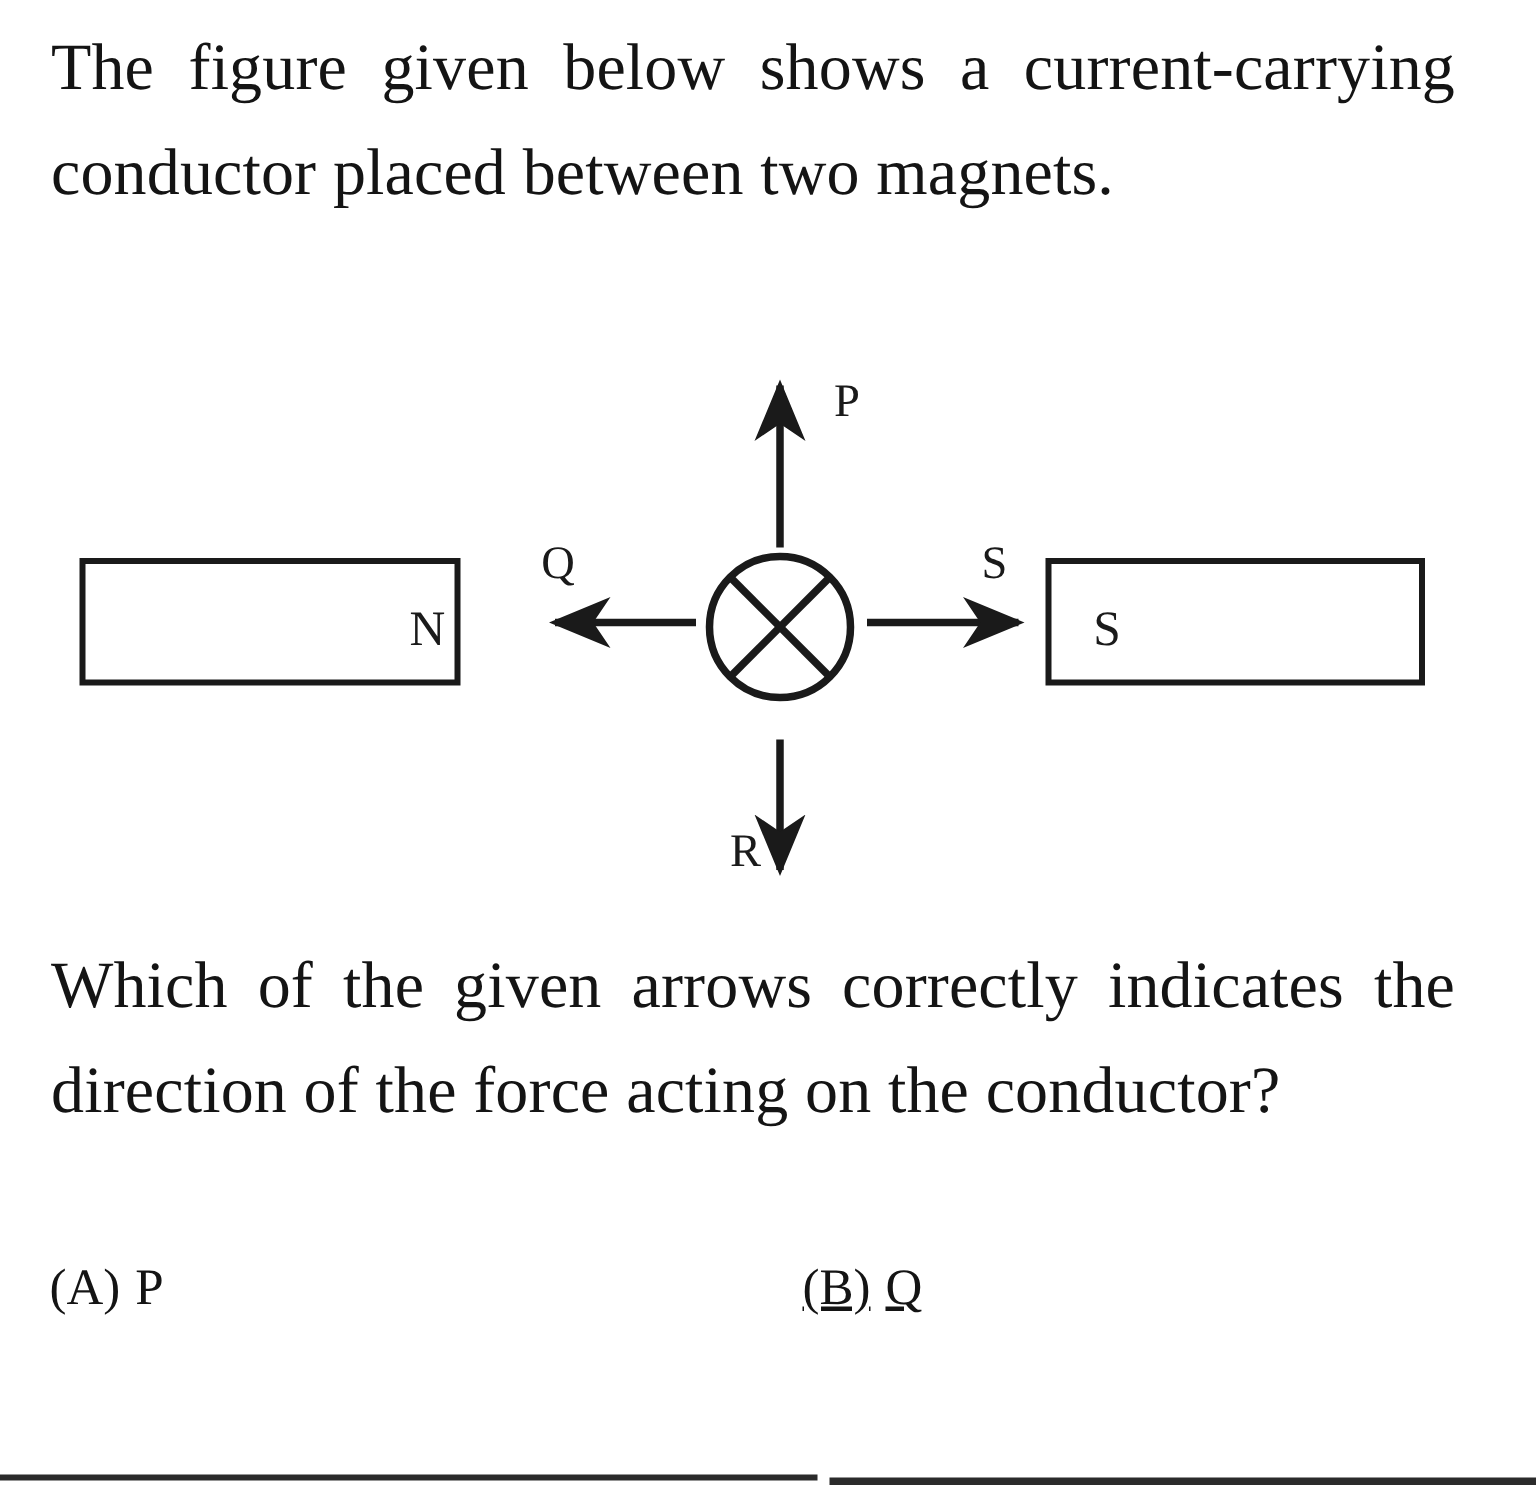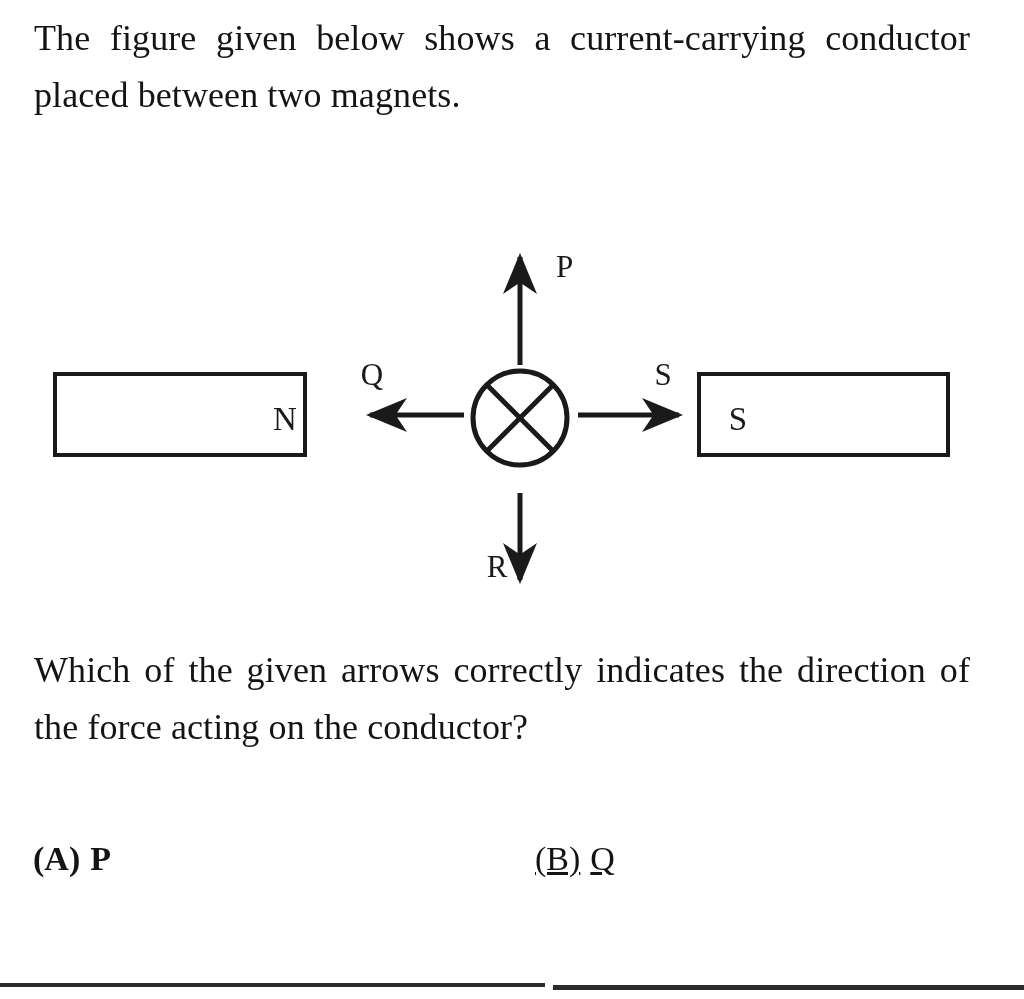--- a/index.html
+++ b/index.html
@@ -19,29 +19,29 @@
   .page {
     position: absolute;
     inset: 0;
   }
 
   
   .prose {
     position: absolute;
     left: 34px;
     width: 936px;
-    font-size: 36px;
+    font-size: 44px;
     line-height: 1.59;
     text-align: justify;
     text-justify: inter-word;
     color: #141414;
     letter-spacing: 0.1px;
   }
   .prose.stem-top { top: 10px; }
-  .prose.stem-bottom { top: 622px; margin-top: 20px; }
+  .prose.stem-bottom { top: 622px; }
 
   
   .figure {
     position: absolute;
     left: 0;
     top: 225px;
     width: 1024px;
     height: 385px;
   }
   .figure svg {
@@ -59,21 +59,21 @@
     display: flex;
     width: 100%;
     margin-bottom: 22px;
   }
   .opt {
     font-size: 34px;
     line-height: 1.1;
     color: #141414;
     white-space: nowrap;
   }
-  .opt-a, .opt-c { width: 502px; font-weight: bold; }
+  .opt-a, .opt-c { width: 502px; }
   .opt-b, .opt-d { width: 420px; text-decoration: underline; }
   .opt .opt-key { margin-right: 10px; }
 
   
   .bottom-rules {
     position: absolute;
     left: 0;
     top: 983px;
     width: 1024px;
     height: 8px;

